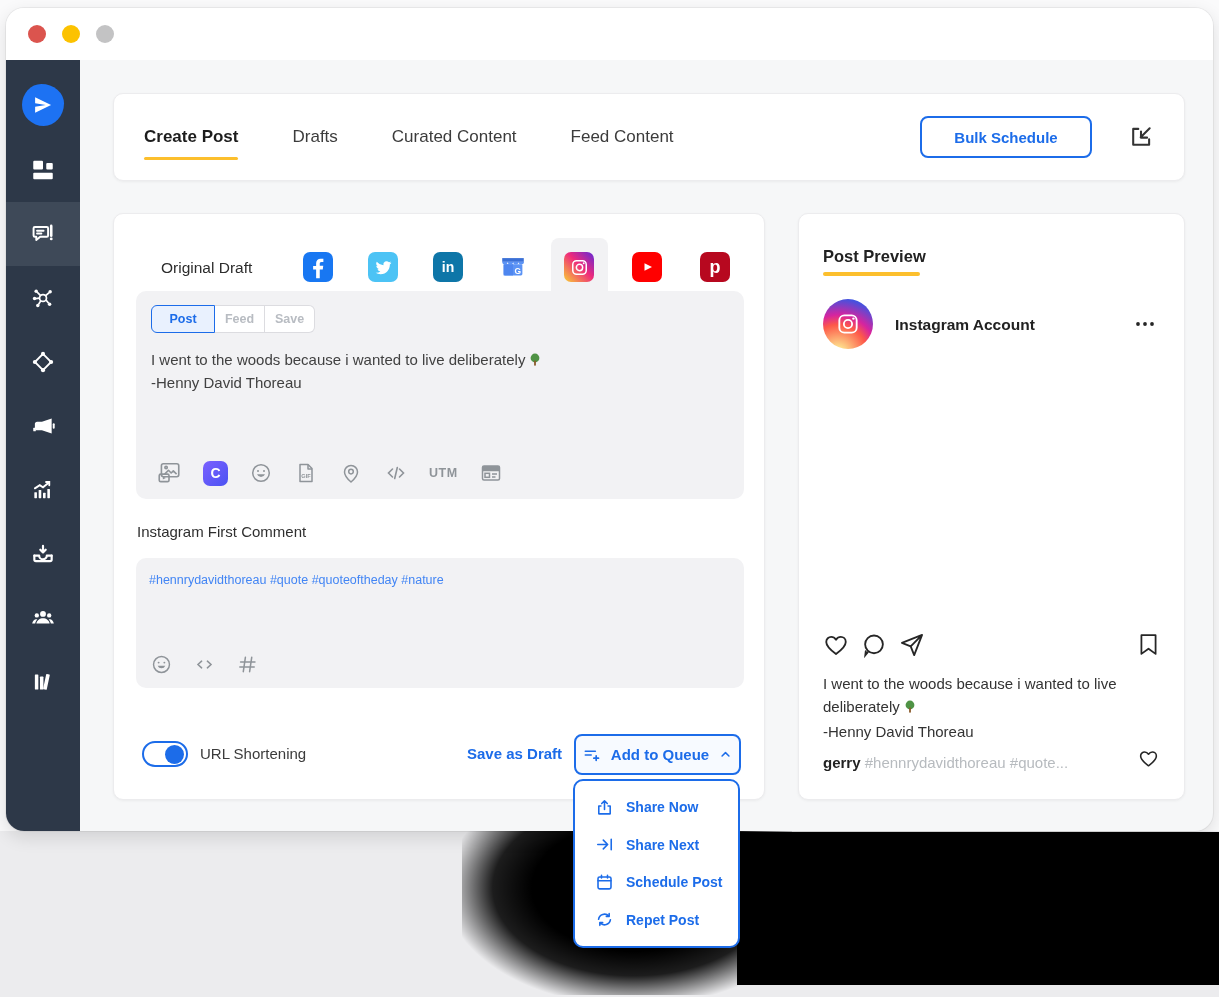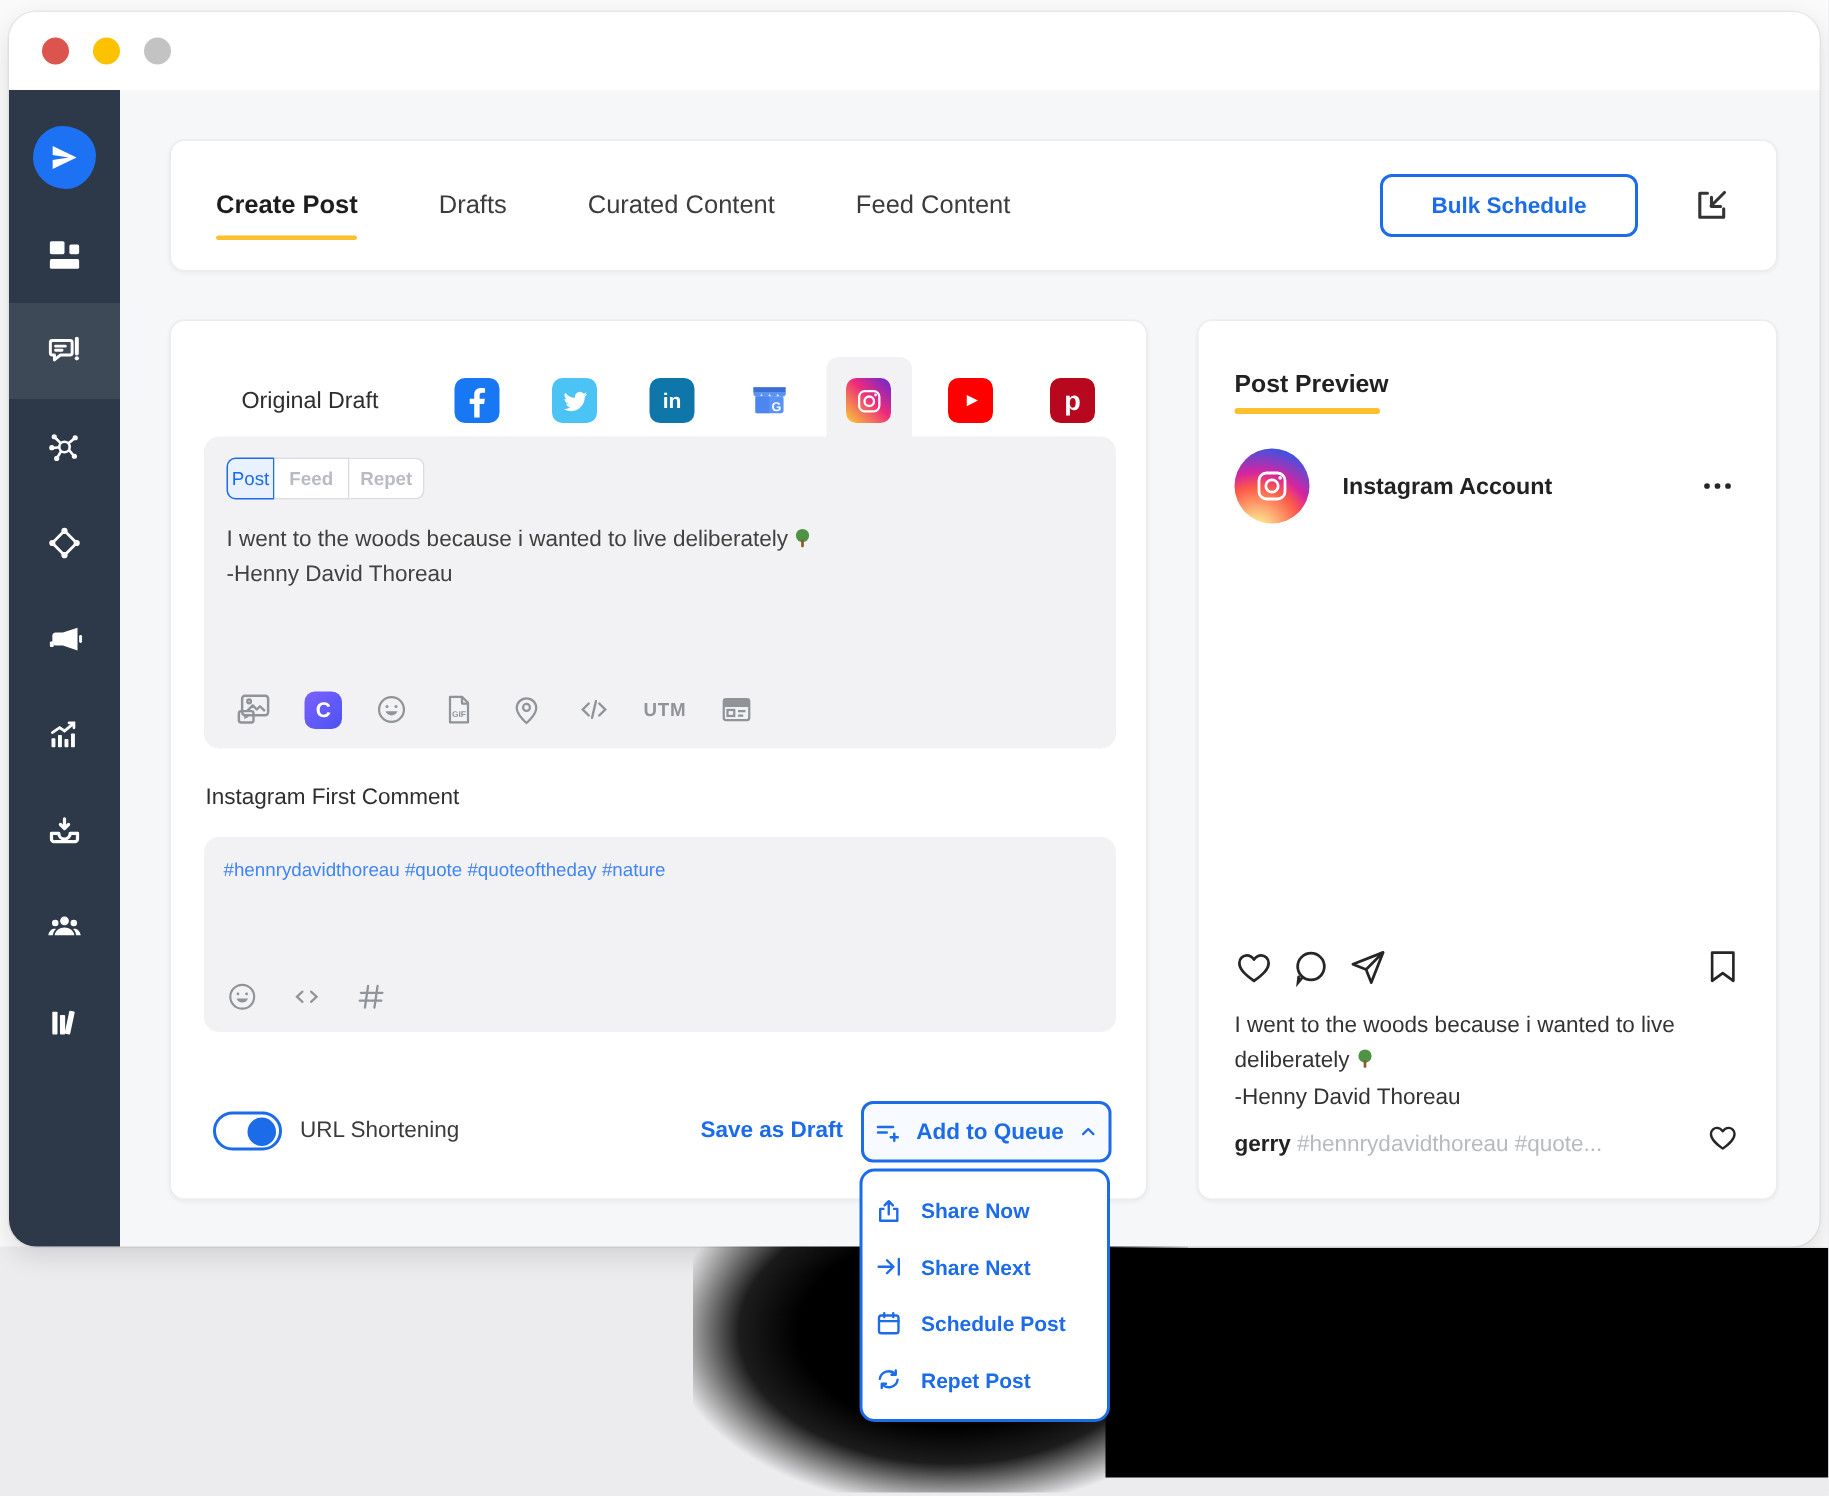--- a/index.html
+++ b/index.html
@@ -57,22 +57,22 @@
   .net.tw{left:254px;background:var(--twitter-blue,#4cc3f5);}
   .net.li{left:319px;background:var(--linkedin-blue,#0e76a8);color:#fff;font-weight:800;font-size:14px;}
   .net.gmb{left:384px;background:transparent;}
   .net.ig{left:450px;background:linear-gradient(45deg,#f9ce34 0%,#ee2a7b 55%,#6228d7 100%);}
   .net.yt{left:518px;background:var(--youtube-red,#ff0000);}
   .net.pin{left:586px;background:var(--pinterest-red,#b7081f);color:#fff;font-weight:700;font-size:18px;}
 
   .textbox{position:absolute;left:22px;top:77px;width:608px;height:208px;background:#f2f2f4;border-radius:10px;}
   .seg{position:absolute;left:15px;top:14px;display:flex;}
   .seg div{height:28px;display:flex;align-items:center;justify-content:center;font-size:12.5px;cursor:pointer;}
-  .seg .on{width:32px;border:1.5px solid var(--accent-blue,#1c6ce9);background:#e9f1fe;
-           color:var(--accent-blue,#1c6ce9);font-weight:400;border-radius:6px 0 0 6px;}
+  .seg .on{width:64px;border:1.5px solid var(--accent-blue,#1c6ce9);background:#e9f1fe;
+           color:var(--accent-blue,#1c6ce9);font-weight:700;border-radius:6px 0 0 6px;}
   .seg .off{width:50px;border:1.5px solid #dcdce0;border-left:none;background:#fff;color:#b8bcc2;font-weight:600;}
   .seg .off:last-child{border-radius:0 6px 6px 0;}
   .post-text{position:absolute;left:15px;top:58px;font-size:15px;color:#414141;line-height:21px;width:560px;}
   .toolbar{position:absolute;left:20px;bottom:13px;display:flex;align-items:center;gap:21px;color:#8f9499;}
   .toolbar .utm{font-size:12.5px;font-weight:700;letter-spacing:.5px;}
   .canva{width:25px;height:25px;border-radius:7px;background:linear-gradient(135deg,#7b61ff,#4b53f2);
          color:#fff;font-weight:700;font-size:14px;display:flex;align-items:center;justify-content:center;}
 
   .fc-label{position:absolute;left:23px;top:309px;font-size:15px;color:#2f2f2f;}
   .fcbox{position:absolute;left:22px;top:344px;width:608px;height:130px;background:#f2f2f4;border-radius:10px;}
@@ -86,21 +86,21 @@
   .save-draft{position:absolute;left:353px;top:531px;font-size:15px;font-weight:700;
               color:var(--accent-blue,#1c6ce9);cursor:pointer;}
   .queue-btn{position:absolute;left:460px;top:520px;width:167px;height:41px;border:2px solid var(--accent-blue,#1c6ce9);
              border-radius:8px;background:#f7faff;color:var(--accent-blue,#1c6ce9);font-weight:700;font-size:15px;
              display:flex;align-items:center;justify-content:center;gap:9px;cursor:pointer;}
 
   
   .dropdown{position:absolute;left:573px;top:779px;width:167px;height:169px;background:#fff;
             border:2px solid var(--accent-blue,#1c6ce9);border-radius:10px;z-index:30;
             display:flex;flex-direction:column;justify-content:space-evenly;padding:6px 0;}
-  .dd-item{display:flex;align-items:center;gap:12px;padding-left:8px;color:var(--accent-blue,#1c6ce9);
+  .dd-item{display:flex;align-items:center;gap:12px;padding-left:20px;color:var(--accent-blue,#1c6ce9);
            font-size:14px;font-weight:600;cursor:pointer;height:34px;}
 
   
   .pv-title{position:absolute;left:24px;top:33px;font-size:16.5px;font-weight:700;color:#222;}
   .pv-underline{position:absolute;left:24px;top:58px;width:97px;height:3.5px;border-radius:2px;
                 background:var(--underline-yellow,#fcbf2d);}
   .avatar{position:absolute;left:24px;top:85px;width:50px;height:50px;border-radius:50%;
           background:radial-gradient(circle at 30% 110%,#fdf497 0%,#fdf497 5%,#fd5949 45%,#d6249f 60%,#285aeb 90%);
           display:flex;align-items:center;justify-content:center;}
   .acct-name{position:absolute;left:96px;top:102px;font-size:15.5px;font-weight:700;color:#222;}
@@ -285,21 +285,21 @@
           </svg>
       </div>
       <div class="net pin">
           <span>p</span>
         </div>
 
       <div class="textbox">
         <div class="seg">
           <div class="on">Post</div>
           <div class="off">Feed</div>
-          <div class="off">Repet</div>
+          <div class="off">Save</div>
         </div>
         <div class="post-text">
           <span>I went to the woods because i wanted to live deliberately</span><span class="emoji-tree"><svg width="14" height="14" viewBox="0 0 14 14">
                 <circle cx="7" cy="5" r="4.4" fill="#4f9345"></circle>
                 <rect x="6.1" y="7.6" width="1.8" height="5.2" rx=".7" fill="#8a5a2b"></rect>
               </svg></span><br>
           <span>-Henny David Thoreau</span>
         </div>
         <div class="toolbar">
           <svg width="26" height="26" viewBox="0 0 24 24" stroke="currentColor" stroke-width="1.5" fill="none" stroke-linejoin="round">

